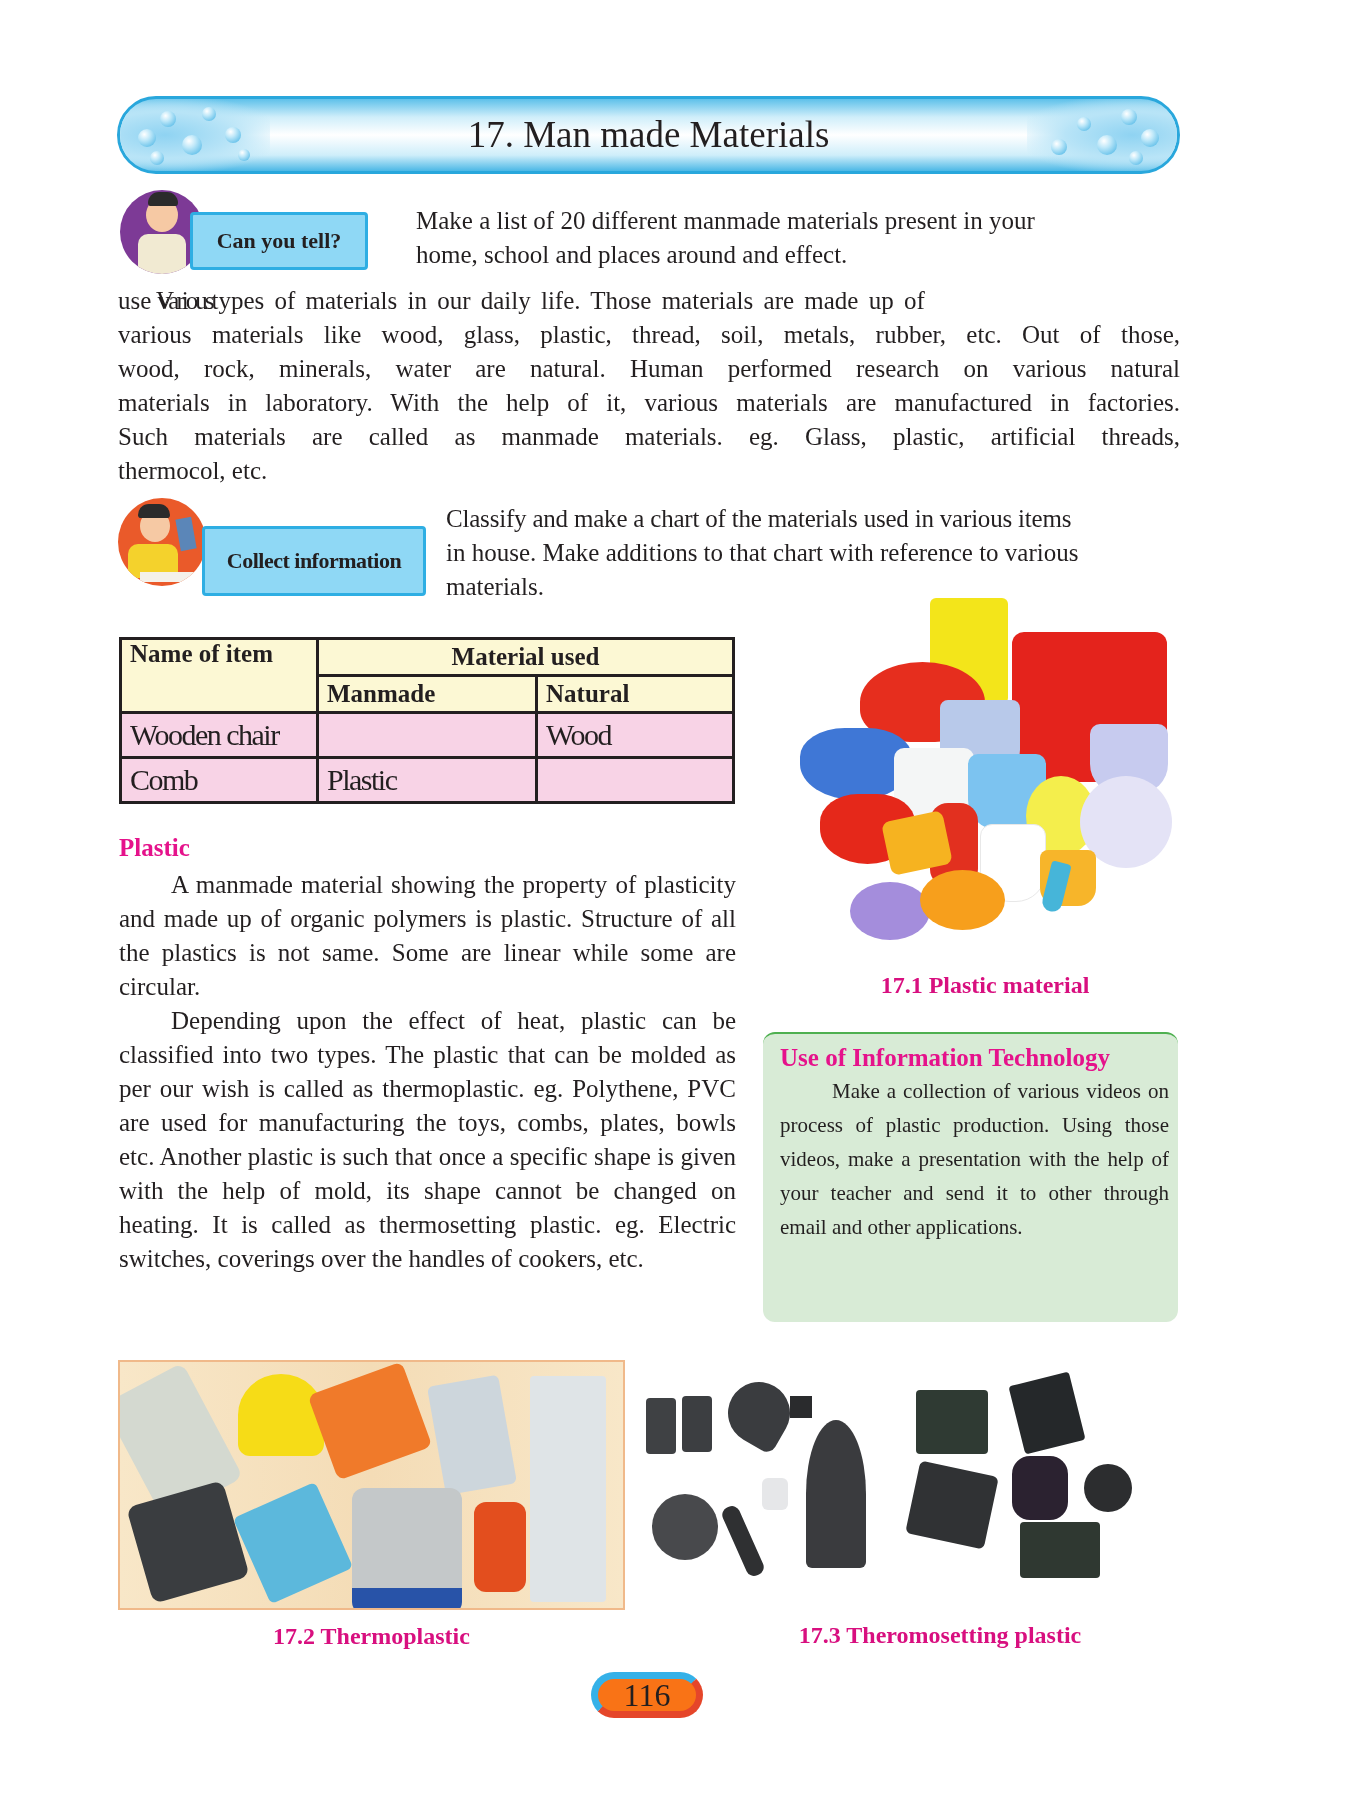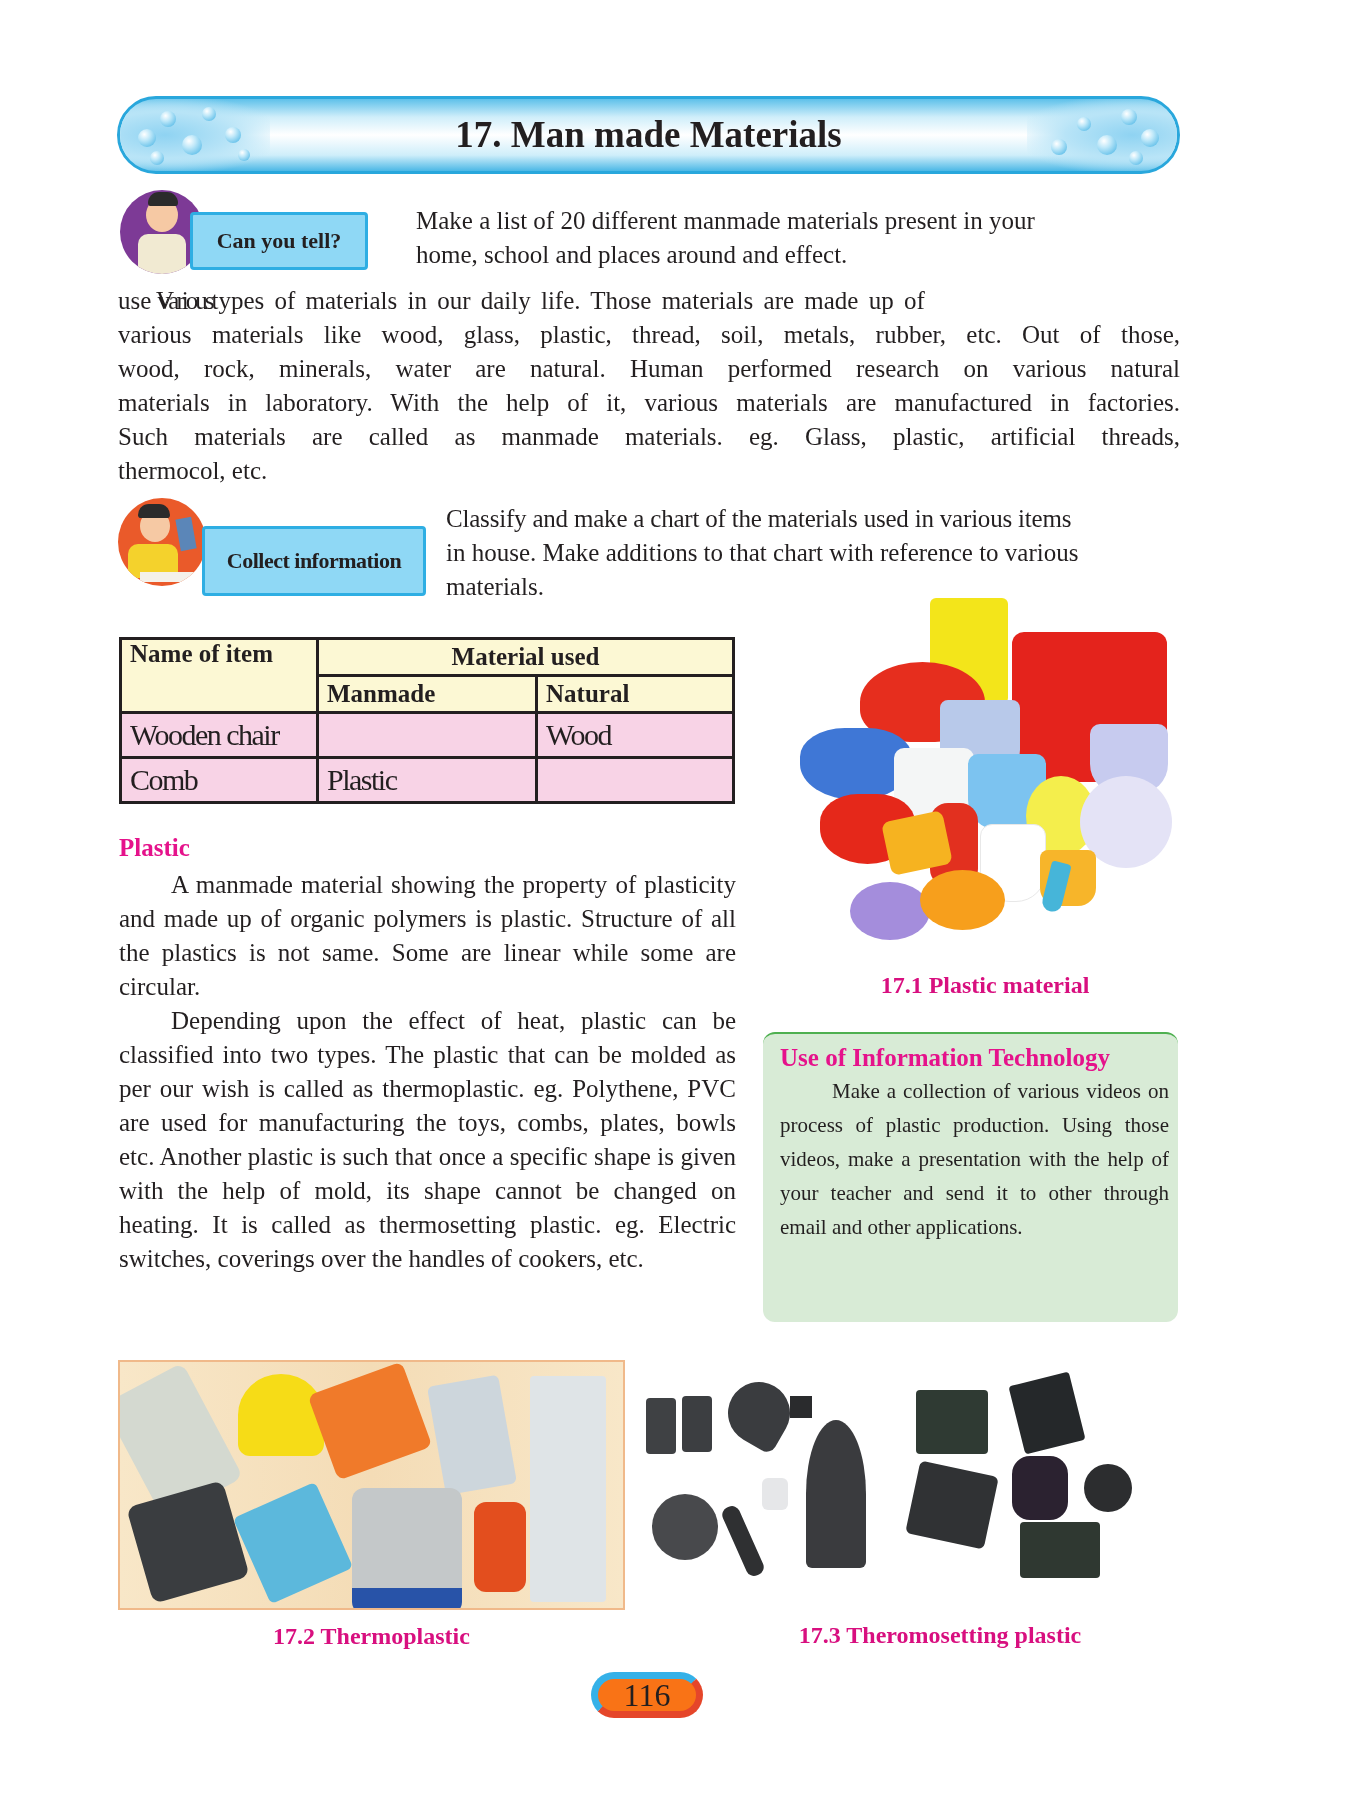--- a/index.html
+++ b/index.html
@@ -11,21 +11,21 @@
   .banner { left:117px; top:96px; width:1063px; height:78px; border-radius:40px;
             border:3px solid #29a7dc; box-sizing:border-box;
             background: linear-gradient(180deg,#5ec1ea 0%, #cfeefa 25%, #ffffff 50%, #cfeefa 78%, #4cb8e6 100%);
             overflow:hidden; }
   .banner .cap { position:absolute; top:0; bottom:0; width:150px; }
   .banner .cap.left { left:0; background: radial-gradient(ellipse at 30% 50%, #8fd3f2 0%, #b8e4f7 45%, rgba(255,255,255,0) 80%); }
   .banner .cap.right { right:0; background: radial-gradient(ellipse at 70% 50%, #8fd3f2 0%, #b8e4f7 45%, rgba(255,255,255,0) 80%); }
   .mol { position:absolute; border-radius:50%;
          background: radial-gradient(circle at 35% 30%, #ffffff 0%, #bfe8f9 35%, #3fb0e3 100%); }
   .banner-title { position:absolute; left:0; right:0; top:14px; text-align:center;
-                  font-size:37px; font-weight:bold; color:#231f20; }
+                  font-size:37px; font-weight:normal; color:#231f20; }
 
   
   .badge-circle { border-radius:50%; overflow:hidden; }
   .badge-label { background:#8fd8f5; border:3px solid #2eaee3; box-sizing:border-box;
                  font-weight:bold; font-size:22px; display:flex; align-items:center; justify-content:center;
                  border-radius:4px; }
   .figure-face { position:absolute; border-radius:50%; background:#f6c9a4; }
 
   .para { font-size:25px; line-height:34px; text-align:justify; }
   .pink-h { color:#e5128b; font-weight:bold; font-size:25px; }

